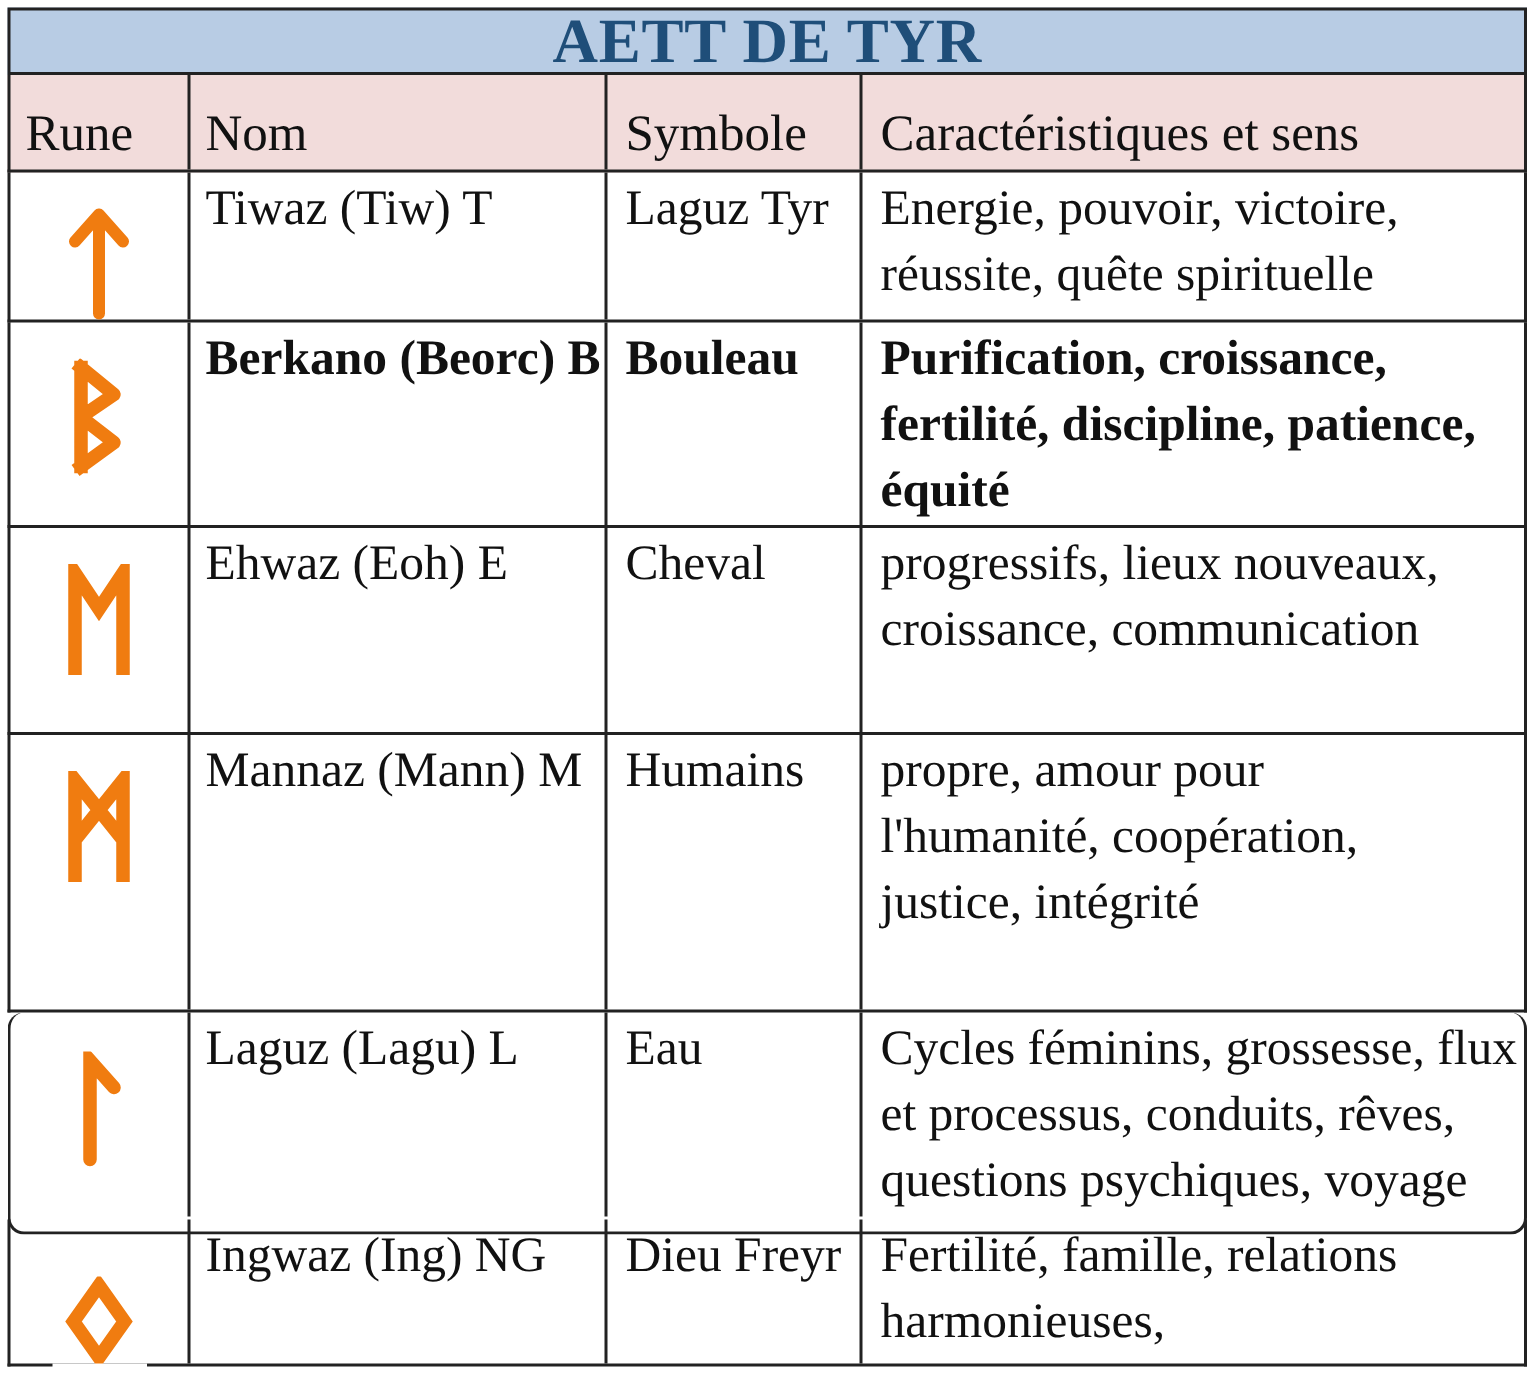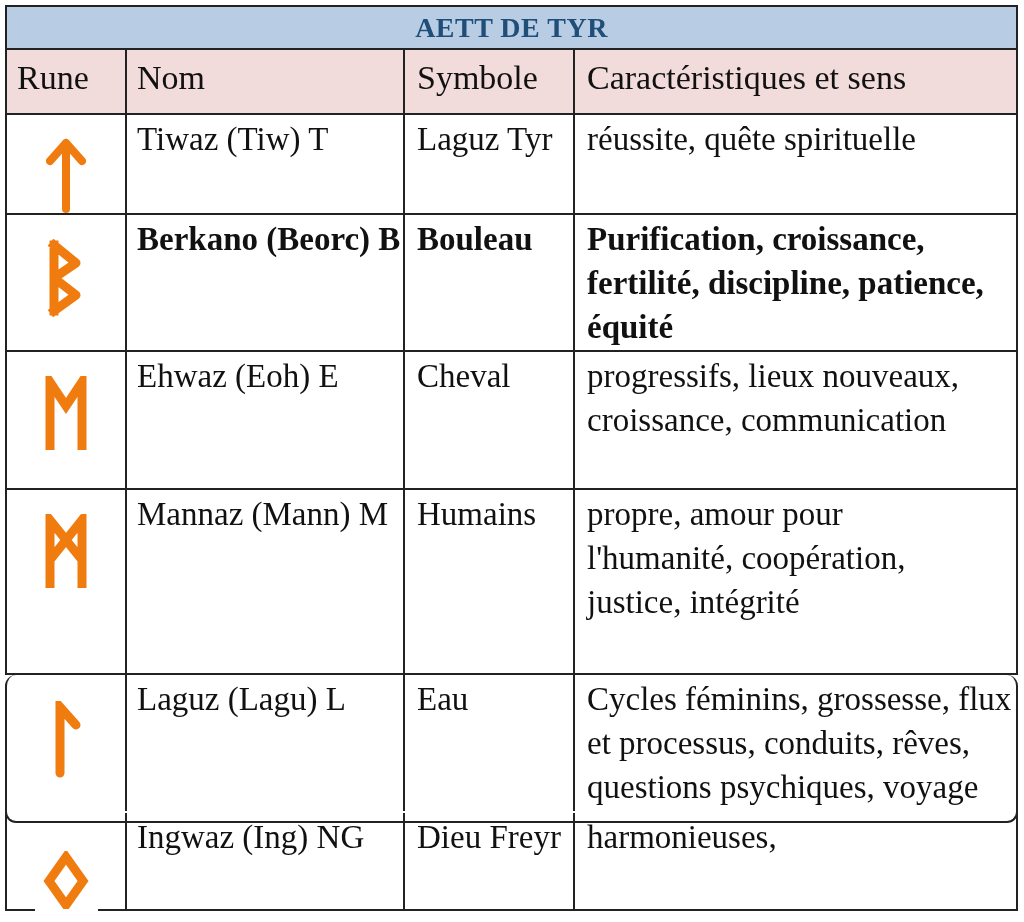--- a/index.html
+++ b/index.html
@@ -2,26 +2,26 @@
 <html><head>
   <meta charset="utf-8">
   <style>
     html, body { margin: 0; padding: 0; background: #ffffff; }
     body { width: 1024px; height: 922px; position: relative; overflow: hidden;
            font-family: "Liberation Serif", "DejaVu Serif", serif; color: #111; }
     .tbl { position: absolute; left: 5px; top: 5px; width: 1013px; }
     .title-row { position: absolute; left: 0; top: 0; width: 1013px; height: 45px;
                  background: #b8cce4; border: 2px solid #222; box-sizing: border-box;
                  display: flex; align-items: center; justify-content: center; }
-    .title { font-weight: bold; font-size: 28px; color: #1f4e79; letter-spacing: 0.5px; }
+    .title { font-weight: bold; font-size: 42px; color: #1f4e79; letter-spacing: 0.5px; }
     .header-row { position: absolute; left: 0; top: 45px; width: 1013px; height: 65px;
                   background: #f2dcdb; border-left: 2px solid #222; border-right: 2px solid #222;
                   border-bottom: 2px solid #222; box-sizing: border-box; }
     .hcell { position: absolute; top: 0; height: 63px; box-sizing: border-box;
-             display: flex; align-items: flex-end; padding-bottom: 16px; font-size: 34px; }
+             display: flex; align-items: flex-end; padding-bottom: 4px; font-size: 34px; }
     .vline { position: absolute; width: 2px; background: #222; }
     .row { position: absolute; left: 0; width: 1013px; box-sizing: border-box;
            border-left: 2px solid #222; border-right: 2px solid #222; border-bottom: 2px solid #222; }
     .cell { position: absolute; top: 0; box-sizing: border-box; font-size: 33px; line-height: 44px;
             padding-top: 2px; }
     .rune-cell { display: flex; justify-content: center; }
     .rune-glyph { display: block; }
     .c-name { left: 130px; width: 270px; }
     .c-sym { left: 410px; width: 165px; }
     .c-desc { left: 580px; width: 430px; }
@@ -47,20 +47,21 @@
 
   <div class="row" style="top:110px;height:100px;">
     <div class="cell rune-cell" style="left:0;width:118px;height:98px;">
       <svg class="rune-glyph" width="40" height="80" viewBox="0 0 40 80" style="margin-top:20px">
         <path d="M20 6 L4 24 M20 6 L36 24 M20 6 L20 72" stroke="#f07c10" stroke-width="8" stroke-linecap="round" stroke-linejoin="round" fill="none"></path>
       </svg>
     </div>
     <div class="cell c-name">Tiwaz (Tiw) T</div>
     <div class="cell c-sym">Laguz Tyr</div>
     <div class="cell c-desc">
+      <div>Energie, pouvoir, victoire,</div>
       <div>réussite, quête spirituelle</div>
     </div>
     <div class="vline" style="left:118px;top:0;height:98px;"></div>
     <div class="vline" style="left:396px;top:0;height:98px;"></div>
     <div class="vline" style="left:566px;top:0;height:98px;"></div>
   </div>
 
   <div class="row" style="top:210px;height:137px;font-weight:bold;">
     <div class="cell rune-cell" style="left:0;width:118px;height:135px;">
       <svg class="rune-glyph" width="40" height="80" viewBox="0 0 40 80" style="margin-top:22px">
@@ -134,20 +135,21 @@
 
   <div class="row" style="top:808px;height:98px;">
     <div class="cell rune-cell" style="left:0;width:118px;height:96px;">
       <svg class="rune-glyph" width="50" height="60" viewBox="0 0 50 60" style="margin-top:36px">
         <path d="M25 6 L42 30 L25 54 L8 30 Z" stroke="#f07c10" stroke-width="9" stroke-linejoin="miter" fill="none"></path>
       </svg>
     </div>
     <div class="cell c-name">Ingwaz (Ing) NG</div>
     <div class="cell c-sym">Dieu Freyr</div>
     <div class="cell c-desc">
+      <div>Fertilité, famille, relations</div>
       <div>harmonieuses,</div>
     </div>
     <div class="vline" style="left:118px;top:0;height:96px;"></div>
     <div class="vline" style="left:396px;top:0;height:96px;"></div>
     <div class="vline" style="left:566px;top:0;height:96px;"></div>
   </div>
 
   <div class="bottom-gap" style="left:30px;top:904px;width:63px;"></div>
 </div>
 

